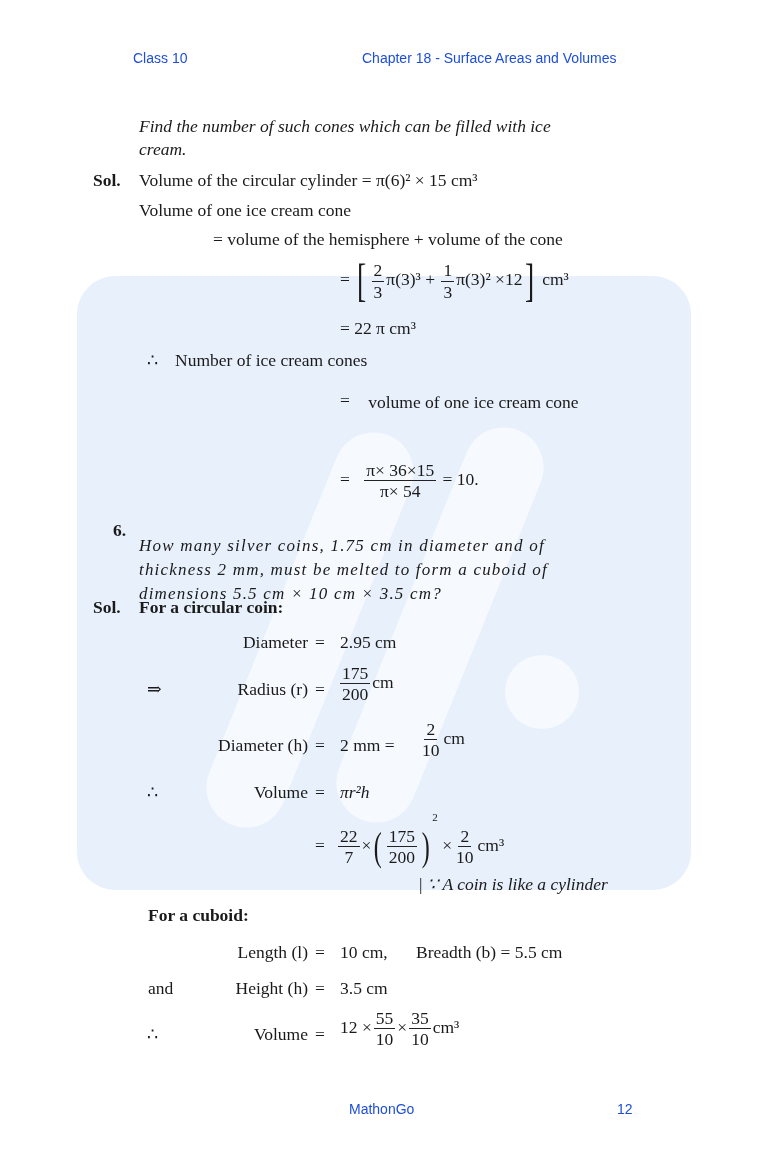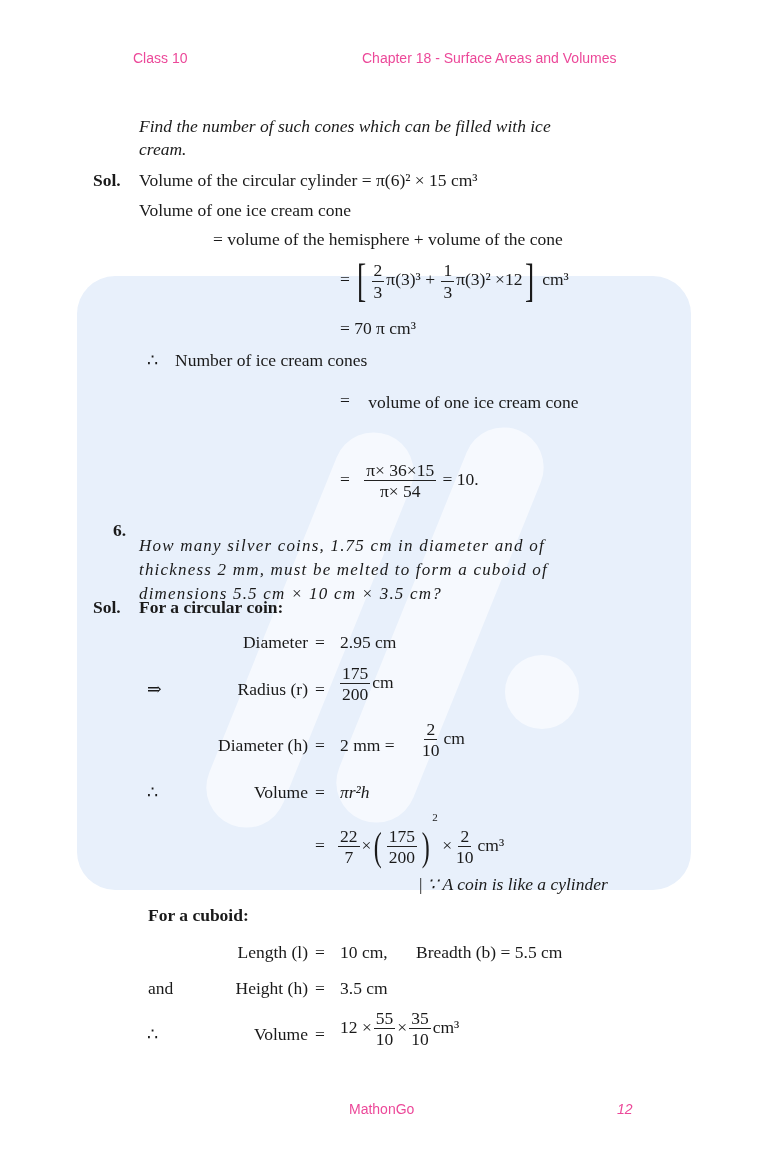--- a/index.html
+++ b/index.html
@@ -2,21 +2,21 @@
 <html><head>
 <meta charset="utf-8">
 <style>
   html, body { margin: 0; padding: 0; background: #ffffff; }
   body { width: 768px; height: 1169px; position: relative; overflow: hidden; color: #1a1a1a; }
   .lserif { font-family: "Liberation Serif", "DejaVu Serif", serif; }
   .sans { font-family: "Liberation Sans", "DejaVu Sans", sans-serif; }
   .abs { position: absolute; white-space: nowrap; }
 
   
-  .hdr { font-size: 14px; color: #ec4899; }
+  .hdr { font-size: 14px; color: #1d4ed8; }
 
   
   .wm-box { position: absolute; left: 77px; top: 276px; width: 614px; height: 614px; background: #e8f0fb; border-radius: 38px; }
   .wm-bar { position: absolute; background: #f6f9fe; border-radius: 40px; width: 80px; height: 420px; transform: rotate(22deg); }
   .wm-dot { position: absolute; background: #f6f9fe; border-radius: 50%; width: 74px; height: 74px; }
 
   .txt { font-size: 17.5px; }
   .it { font-style: italic; }
   .b { font-weight: bold; }
   .q { font-size: 17px; font-style: italic; letter-spacing: 1.2px; margin-top: 16px; }
@@ -54,21 +54,21 @@
   <span class="bracket">[</span><span class="frac">
       <span class="num">2</span>
       <span>3</span>
     </span><span>π(3)³ +</span>
   <span class="frac">
       <span class="num">1</span>
       <span>3</span>
     </span><span>π(3)² ×12</span><span class="bracket">]</span>
   <span>cm³</span>
 </div>
-<div class="abs lserif txt" style="left:340px; top:318px;">= 70 π cm³</div>
+<div class="abs lserif txt" style="left:340px; top:318px;">= 22 π cm³</div>
 
 <div class="abs lserif txt" style="left:147px; top:350px;">∴</div>
 <div class="abs lserif txt" style="left:175px; top:350px;">Number of ice cream cones</div>
 
 <div class="abs lserif txt" style="left:340px; top:390px;">
   <span>=</span>
   <span class="frac" style="margin-left:12px;">
       <span>volume of one ice cream cone</span>
     </span>
 </div>
@@ -155,13 +155,13 @@
   <span>12 ×</span><span class="frac">
       <span class="num">55</span>
       <span>10</span>
     </span>×<span class="frac">
       <span class="num">35</span>
       <span>10</span>
     </span><span>cm³</span>
 </div>
 
 <div class="abs sans hdr" style="left:349px; top:1101px;">MathonGo</div>
-<div class="abs sans hdr" style="left:617px; top:1101px;font-style:italic;">12</div>
+<div class="abs sans hdr" style="left:617px; top:1101px;">12</div>
 
 </body></html>

